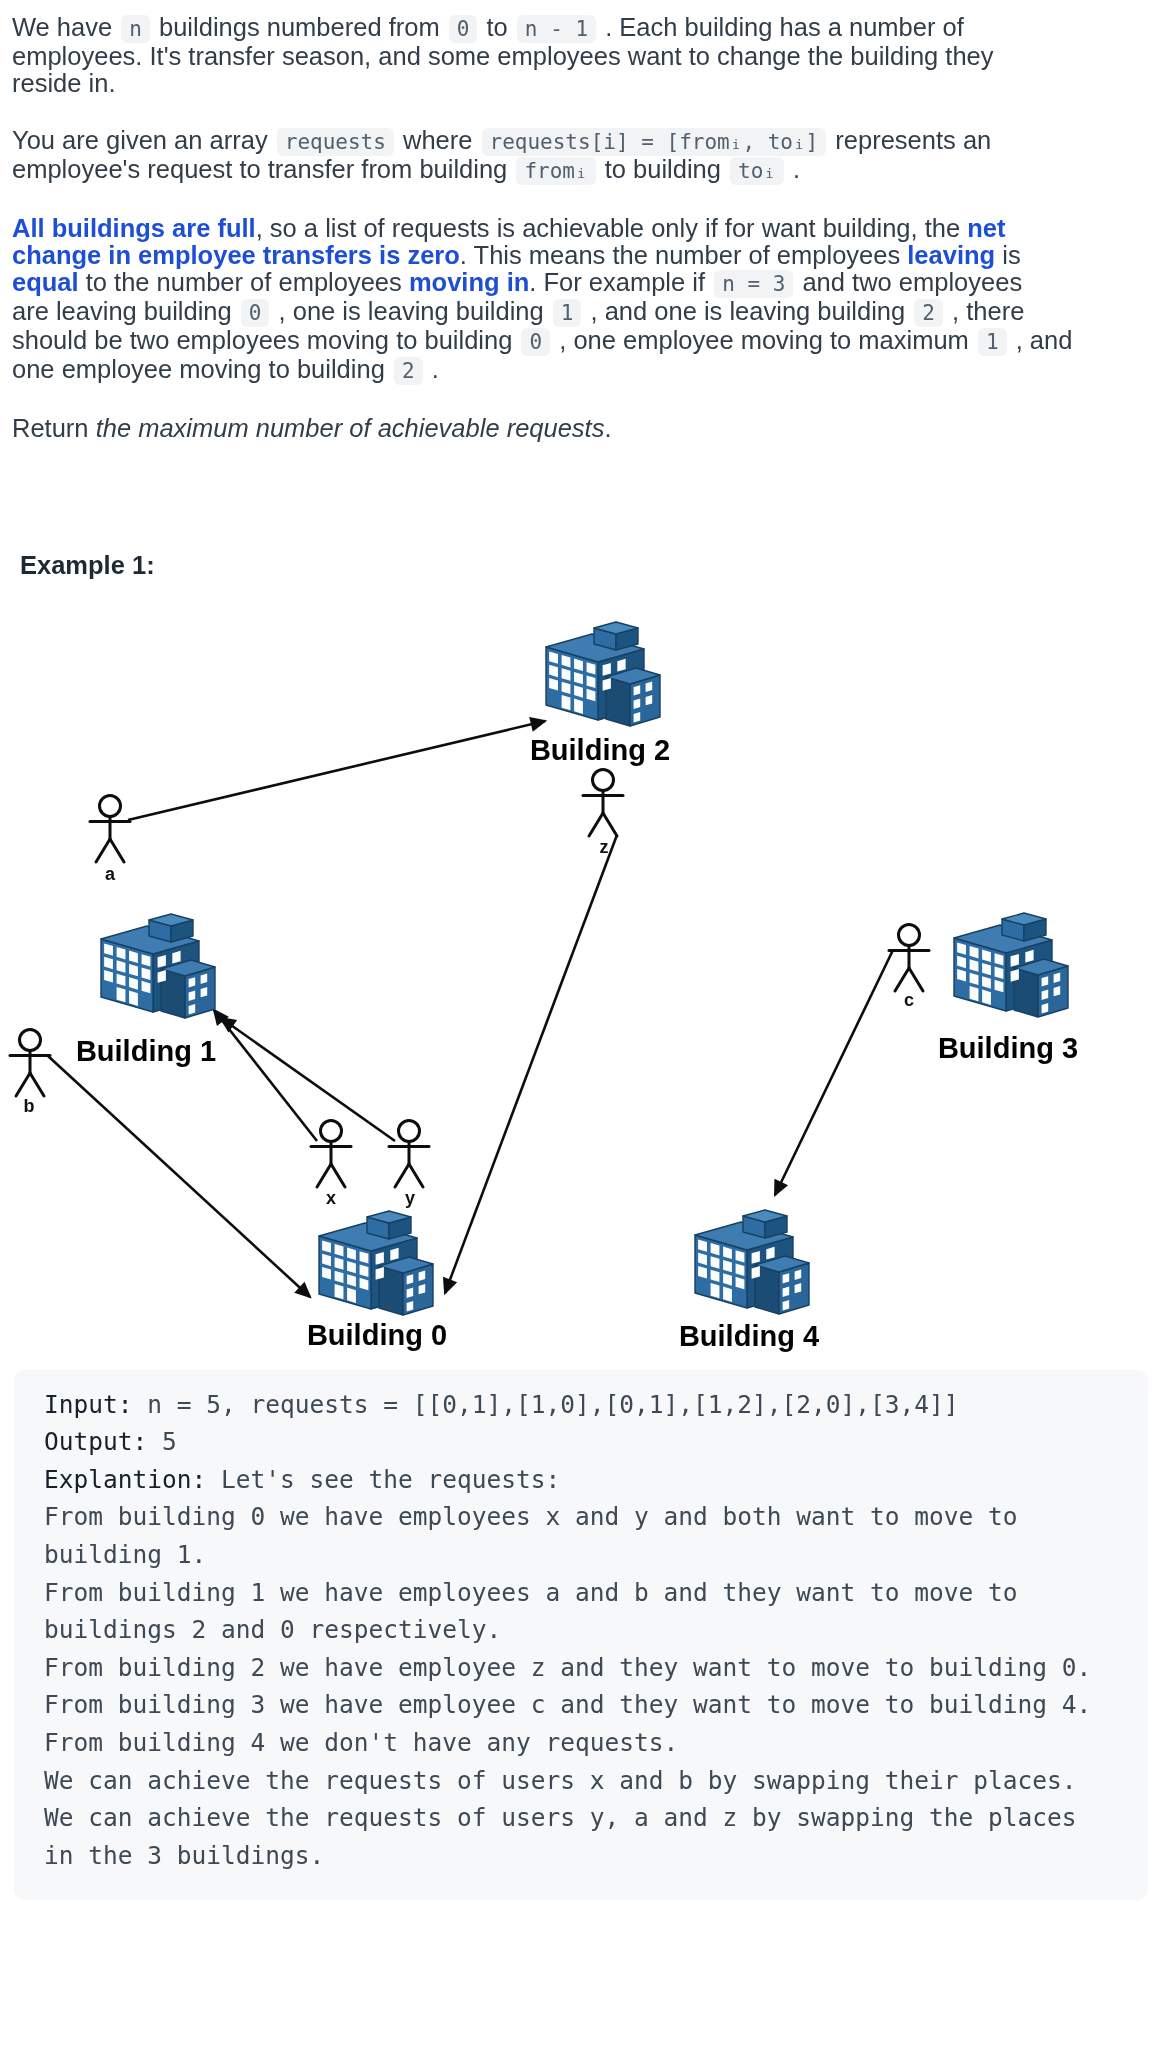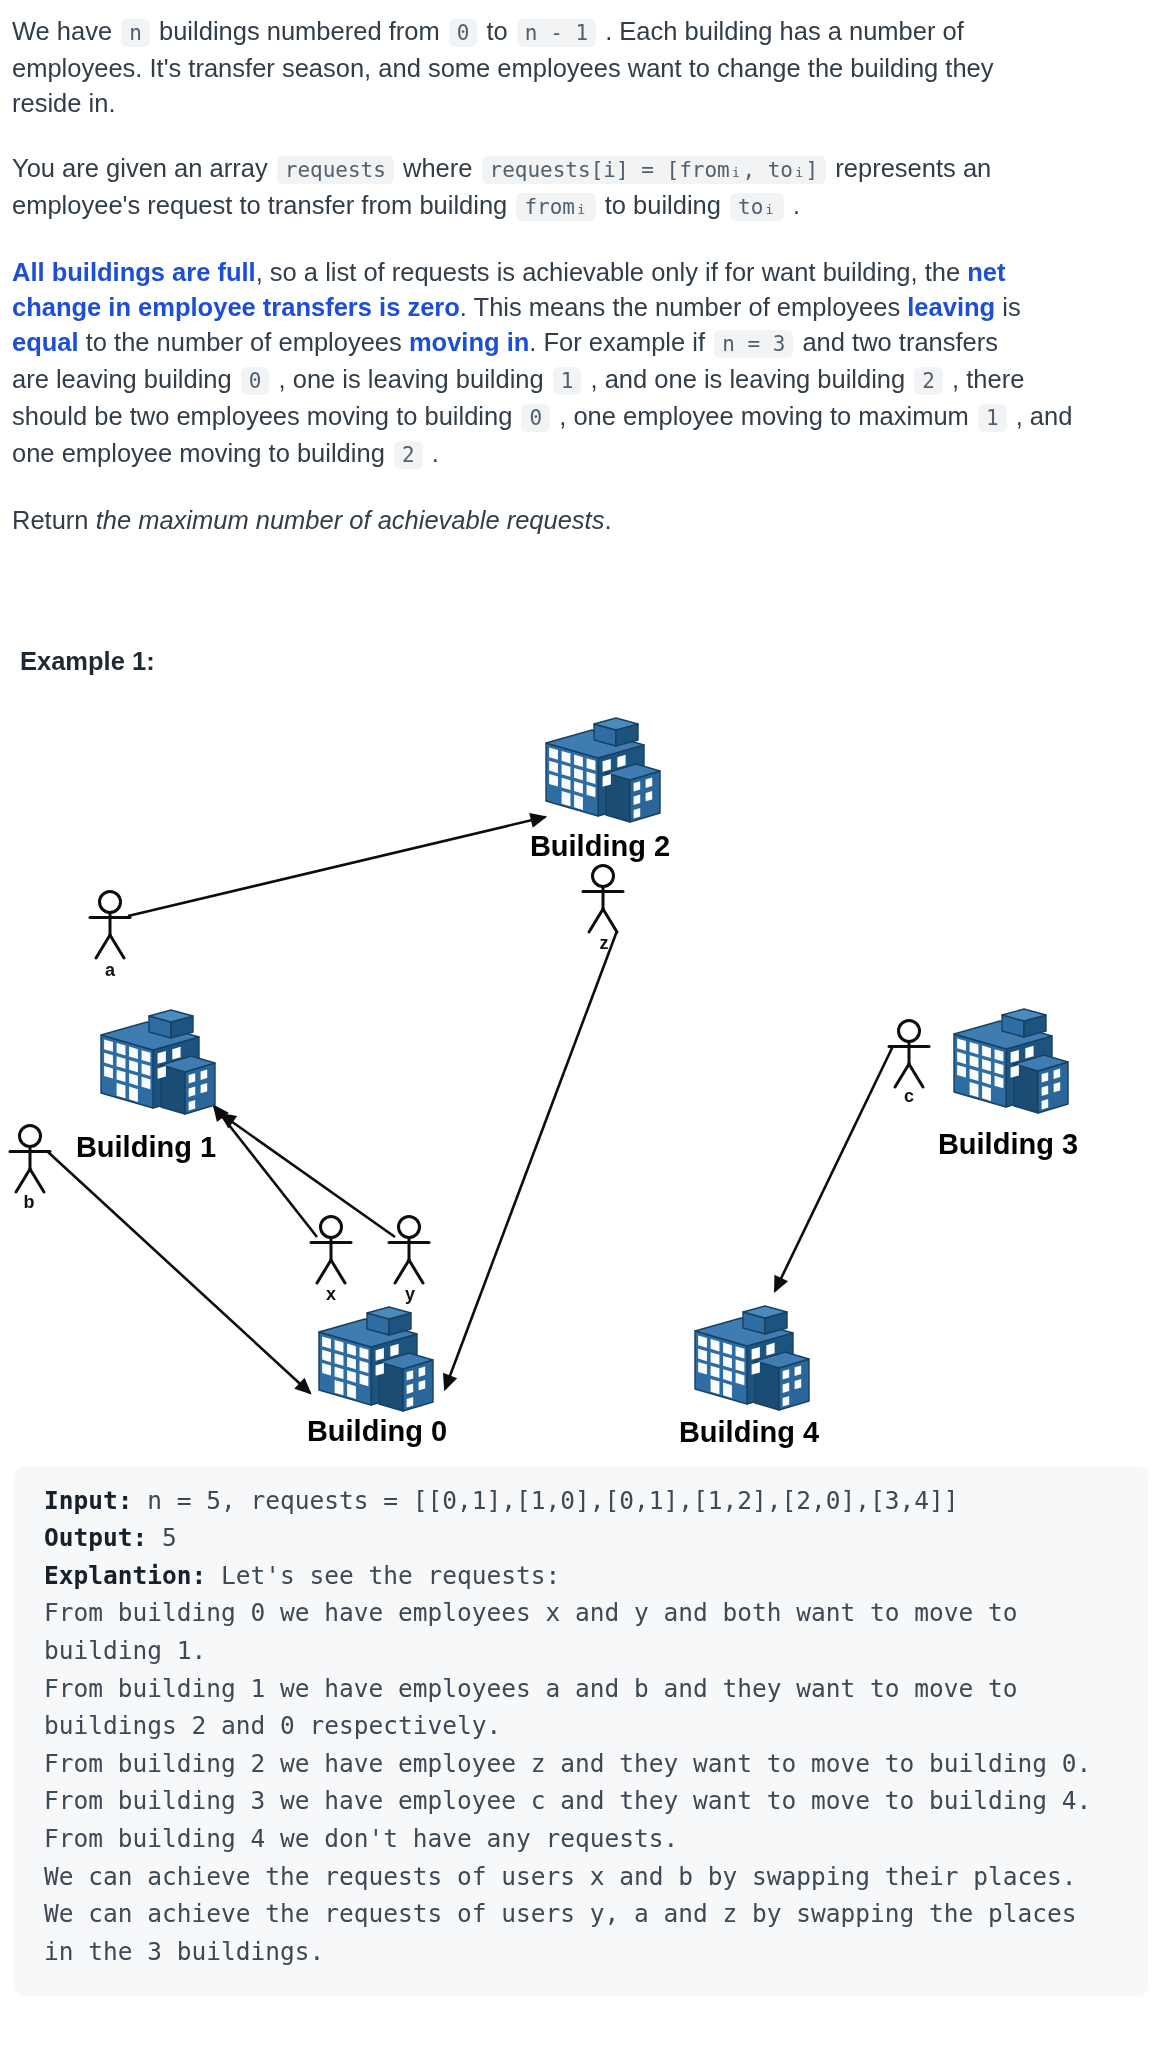--- a/index.html
+++ b/index.html
@@ -1,35 +1,35 @@
 <!DOCTYPE html>
 <html><head>
 <meta charset="utf-8">
 <style>
   html,body { margin:0; padding:0; background:#ffffff; }
   body { width:1162px; font-family:"Liberation Sans", sans-serif; color:#313d48; }
   .content { padding:14px 16px 0 12px; }
-  p.desc { font-size:25.5px; line-height:35px; margin:0 0 30px 0; color:#313d48; }
+  p.desc { font-size:25.5px; line-height:27px; margin:0 0 30px 0; color:#313d48; }
   .ln { display:block; white-space:nowrap; }
   strong { font-weight:700; color:#1d4ed8; }
   em { font-style:italic; }
   code.pill {
     font-family:"DejaVu Sans Mono","Liberation Mono",monospace;
     font-size:21px; color:#51606e; background:#f2f3f5;
     border-radius:6px; padding:2px 8px; margin:0 2px; white-space:nowrap;
   }
   .example-heading { font-size:25.5px; line-height:38.6px; font-weight:700; color:#1e2933; margin:104px 0 0 8px; }
   svg.diagram { display:block; margin-top:2px; }
   pre.example-block {
     margin:0 14px; background:#f7f8fa; border-radius:10px;
     padding:16px 30px 26px 30px;
     font-family:"DejaVu Sans Mono","Liberation Mono",monospace;
     font-size:24.5px; line-height:37.6px; color:#3d4954; white-space:pre; overflow:hidden;
   }
-  pre.example-block b { font-weight:700; color:#16212b; }
+  pre.example-block b { font-weight:400; color:#16212b; }
   .bldg-label { font-family:"Liberation Sans",sans-serif; font-weight:700; font-size:29px; fill:#030303; }
   .person-label { font-family:"Liberation Sans",sans-serif; font-weight:700; font-size:18px; fill:#111111; }
   .arrow { stroke:#0d0d0d; stroke-width:2.6; fill:none; }
 </style>
 </head>
 <body>
 
 <div class="content">
 
   <p class="desc">
@@ -39,21 +39,21 @@
   </p>
 
   <p class="desc">
     <span class="ln"><span>You are given an array </span><code class="pill">requests</code><span> where </span><code class="pill">requests[i] = [fromᵢ, toᵢ]</code><span> represents an</span></span>
     <span class="ln"><span>employee's request to transfer from building </span><code class="pill">fromᵢ</code><span> to building </span><code class="pill">toᵢ</code><span> .</span></span>
   </p>
 
   <p class="desc">
     <span class="ln"><strong>All buildings are full</strong><span>, so a list of requests is achievable only if for want building, the </span><strong>net</strong></span>
     <span class="ln"><strong>change in employee transfers is zero</strong><span>. This means the number of employees </span><strong>leaving</strong><span> is</span></span>
-    <span class="ln"><strong>equal</strong><span> to the number of employees </span><strong>moving in</strong><span>. For example if </span><code class="pill">n = 3</code><span> and two transfers</span></span>
+    <span class="ln"><strong>equal</strong><span> to the number of employees </span><strong>moving in</strong><span>. For example if </span><code class="pill">n = 3</code><span> and two employees</span></span>
     <span class="ln"><span>are leaving building </span><code class="pill">0</code><span> , one is leaving building </span><code class="pill">1</code><span> , and one is leaving building </span><code class="pill">2</code><span> , there</span></span>
     <span class="ln"><span>should be two employees moving to building </span><code class="pill">0</code><span> , one employee moving to maximum </span><code class="pill">1</code><span> , and</span></span>
     <span class="ln"><span>one employee moving to building </span><code class="pill">2</code><span> .</span></span>
   </p>
 
   <p class="desc">
     <span class="ln"><span>Return </span><em>the maximum number of achievable requests</em><span>.</span></span>
   </p>
 
   <div class="example-heading">Example 1:</div>

